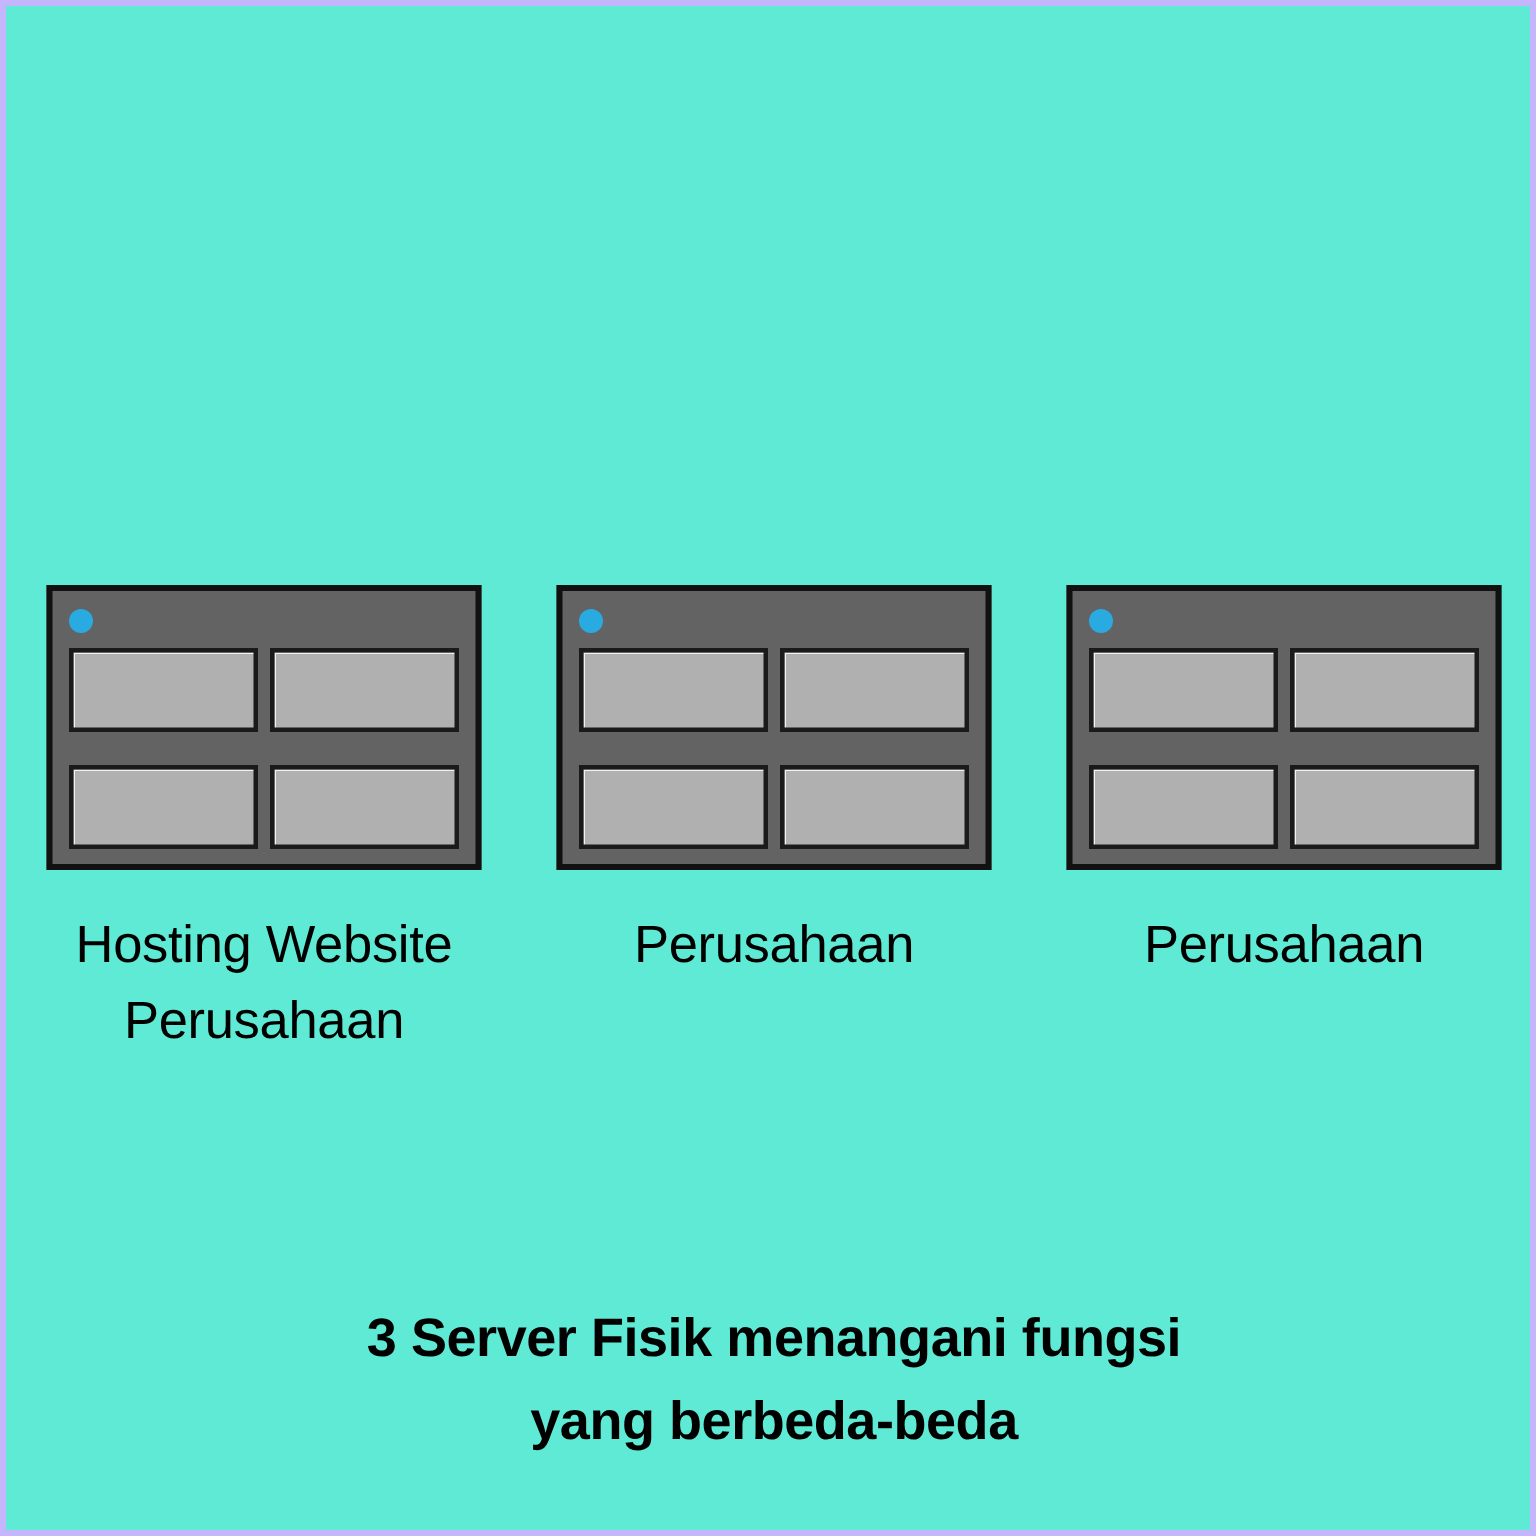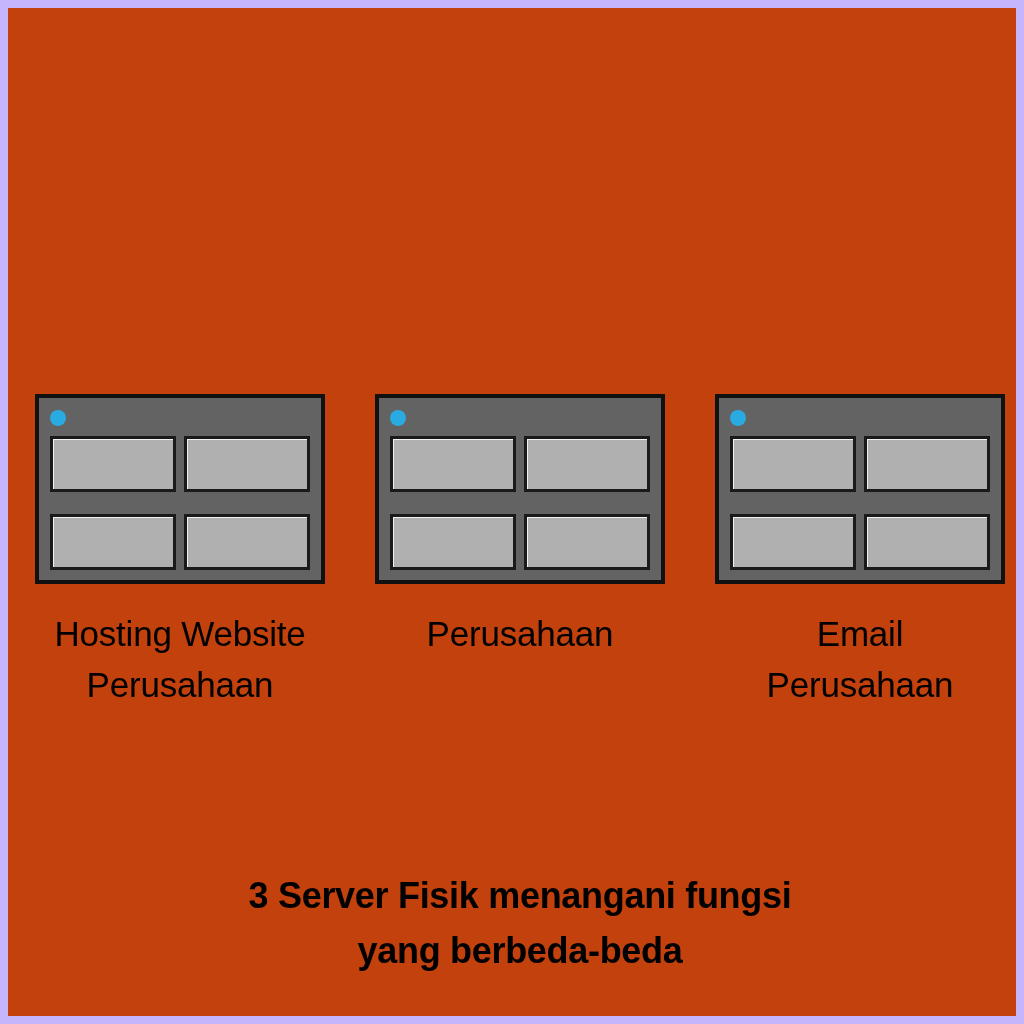--- a/index.html
+++ b/index.html
@@ -6,23 +6,23 @@
   html, body {
     margin: 0;
     padding: 0;
     background: #ffffff;
   }
 
   #canvas {
     position: relative;
     width: 1024px;
     height: 1024px;
-    background: #c2410c;
+    background: #5eead4;
     box-sizing: border-box;
-    border: 8px solid #c4b5fd;
+    border: 4px solid #c4b5fd;
     overflow: hidden;
     font-family: "Liberation Sans", "DejaVu Sans", sans-serif;
   }
 
   
   .server-row {
     position: absolute;
     left: 27px;
     top: 386px;
     width: 970px;
@@ -169,21 +169,20 @@
 
   <div class="label-row">
     <div class="server-label">
       <span class="line">Hosting Website</span>
       <span class="line">Perusahaan</span>
     </div>
     <div class="server-label">
       <span class="line">Perusahaan</span>
     </div>
     <div class="server-label">
-      <span class="line">Email</span>
       <span class="line">Perusahaan</span>
     </div>
   </div>
 
   <div class="footer-caption">
     <span class="line">3 Server Fisik menangani fungsi</span>
     <span class="line">yang berbeda-beda</span>
   </div>
 
 </div>

